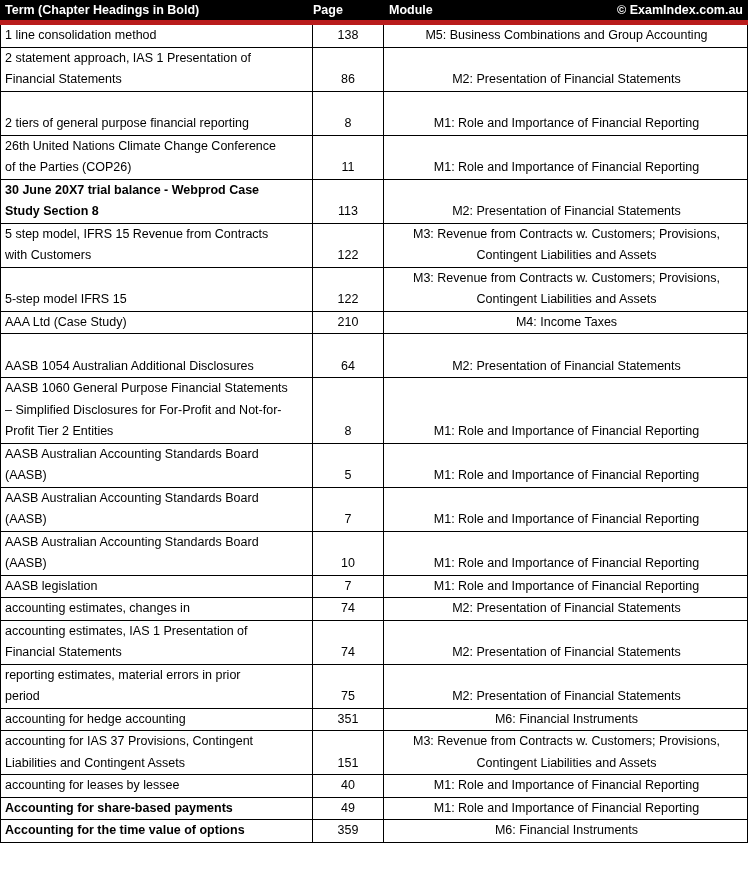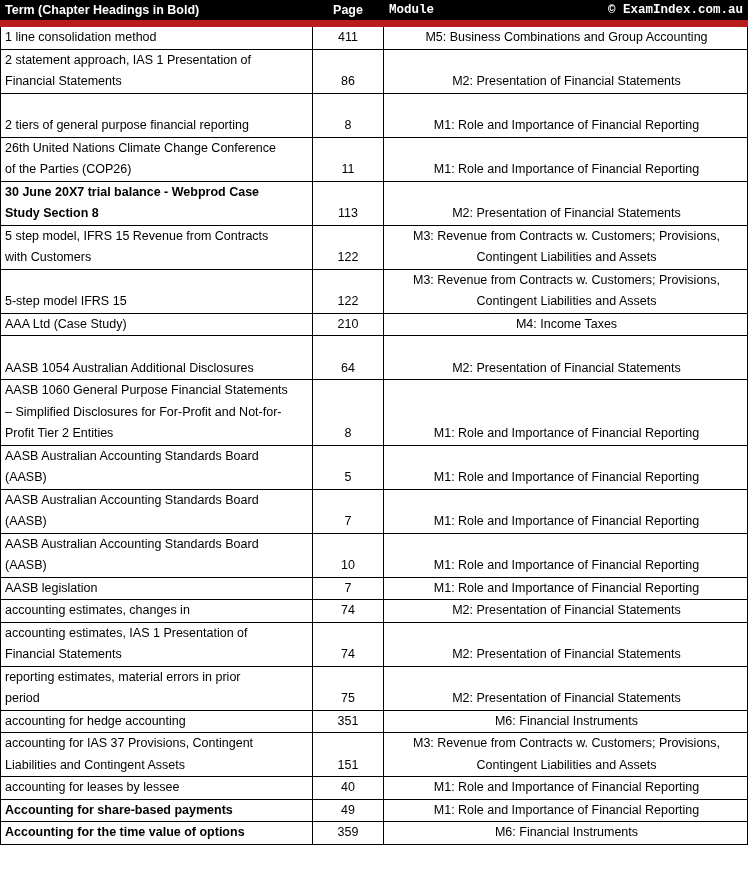--- a/index.html
+++ b/index.html
@@ -34,39 +34,37 @@
   thead th {
     background: #000000;
     color: #ffffff;
     font-weight: bold;
     font-size: 12.5px;
     height: 19px;
     line-height: 19px;
     padding: 0 0 0 4px;
     margin: 16px;
     border-right: 1px solid #000;
-    border-bottom: 7px solid #b91c1c;
+    border-bottom: 5px solid #b91c1c;
     text-align: left;
     vertical-align: middle;
     white-space: nowrap;
     overflow: hidden;
   }
   thead th.th-page {
-    text-align: center;
     padding: 0;
   }
   thead th.th-mod {
     padding: 0 4px 0 5px;
   }
   .mod-head-inner {
     display: flex;
     justify-content: space-between;
     align-items: center;
     width: 100%;
-    font-family: Liberation Mono, monospace;
   }
   .copyright {
     font-weight: bold;
   }
 
   tbody td {
     border-right: 1px solid #000;
     border-bottom: 1px solid #000;
     font-size: 12.5px;
     color: #000000;
@@ -124,21 +122,21 @@
     </thead>
     <tbody id="table-body">
         <tr class="">
           <td class="cell-term">
             <span class="lines">
               <span class="ln">1 line consolidation method</span>
             </span>
           </td>
           <td class="cell-page">
             <span class="lines">
-              <span class="ln">411</span>
+              <span class="ln">138</span>
             </span>
           </td>
           <td class="cell-mod">
             <span class="lines">
               <span class="ln">M5: Business Combinations and Group Accounting</span>
             </span>
           </td>
         </tr>
         <tr class="">
           <td class="cell-term">

